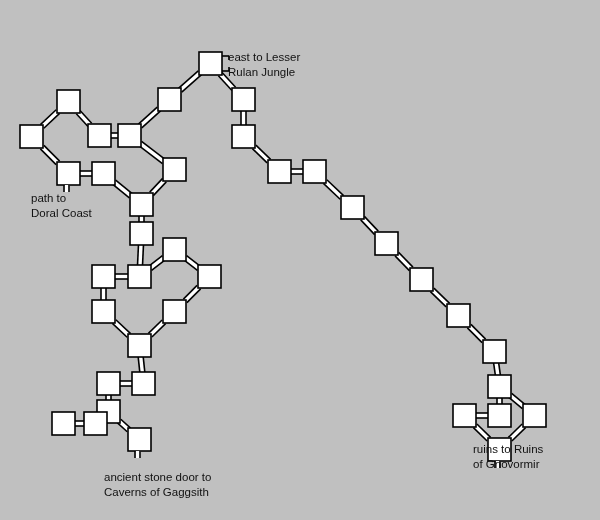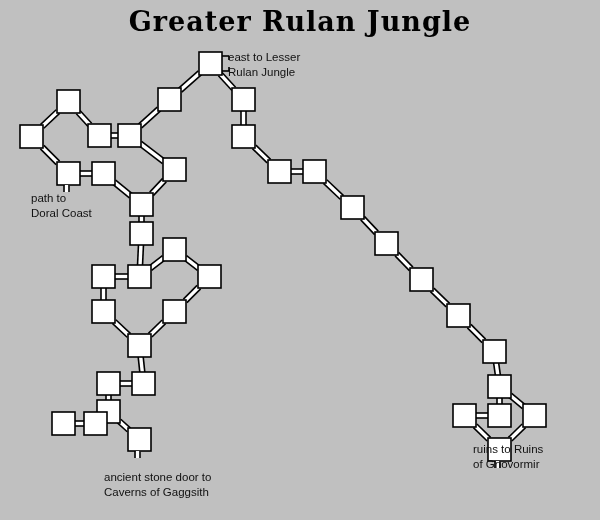--- a/index.html
+++ b/index.html
@@ -60,21 +60,20 @@
     font-size: 11.5px;
     fill: #111111;
     dominant-baseline: middle;
   }
 </style>
 </head>
 <body>
 
 <div id="map-root">
 
-  <div class="map-title">Greater Rulan Jungle</div>
 
   <svg class="map-canvas" viewBox="0 0 600 520">
     <g id="layer-corridors">
         <g>
           <line x1="199.90172827006063" y1="72.80579956775165" x2="180.09827172993937" y2="90.19420043224835" stroke="#ffffff" stroke-width="5"></line>
           <line x1="198.25222533702288" y1="70.92719900512533" x2="178.44876879690162" y2="88.31559986962203" stroke="#000000" stroke-width="1.6"></line>
           <line x1="201.55123120309838" y1="74.68440013037797" x2="181.74777466297712" y2="92.07280099487467" stroke="#000000" stroke-width="1.6"></line>
         </g>
         <g>
           <line x1="158.8919529754966" y1="109.04724232205307" x2="140.1080470245034" y2="125.95275767794693" stroke="#ffffff" stroke-width="5"></line>

